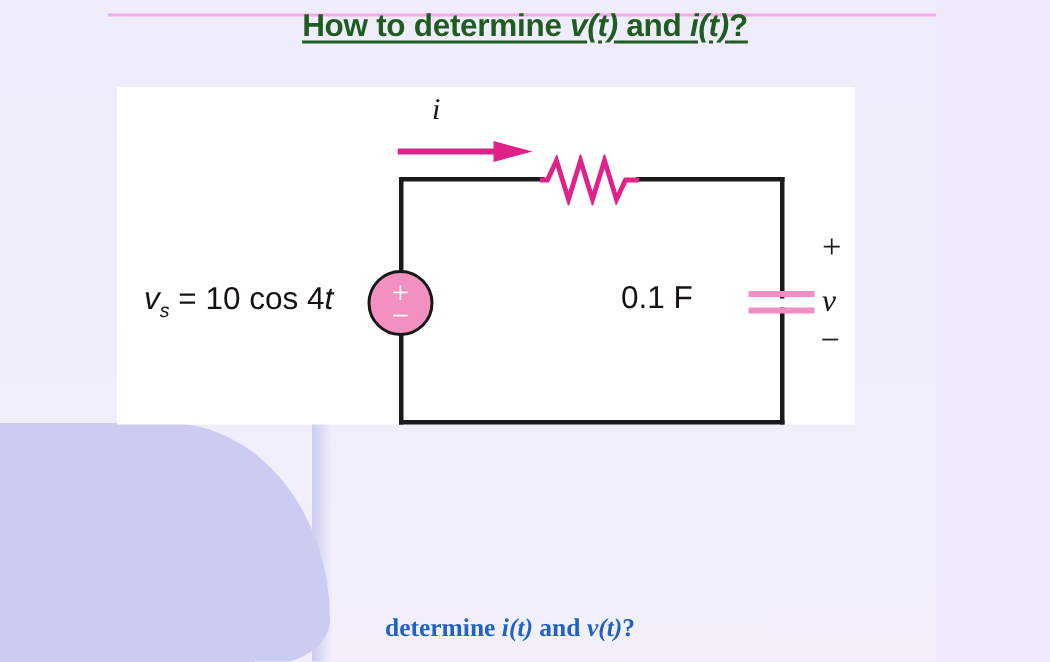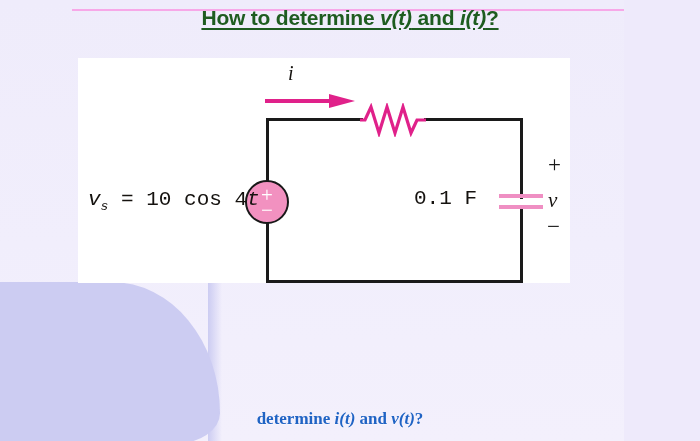--- a/index.html
+++ b/index.html
@@ -121,43 +121,43 @@
     left: 0; width: 100%;
     text-align: center;
     color: #ffffff;
     font-family: "Liberation Serif", serif;
     line-height: 1;
   }
   #source-plus  { top: 3px;  font-size: 21px; }
   #source-minus { top: 18px; font-size: 21px; }
   #source-label {
     position: absolute;
-    left: 88px; top: 188px;
+    left: 96px; top: 188px;
     font-size: 21px; color: #15120f;
-    font-family: Liberation Mono, monospace;
+    font-family: Liberation Sans, sans-serif;
     white-space: nowrap;
     text-align: right;
   }
   #source-label i { font-style: italic; }
   #source-label sub { font-size: 13px; font-style: italic; }
 
   
   #cap-plate-top, #cap-plate-bottom {
     position: absolute;
     left: 499px;
     width: 44px; height: 4px;
     background: #ef8fc3;
   }
   #cap-plate-top    { top: 194px; }
   #cap-plate-bottom { top: 205px; }
   #cap-label {
     position: absolute;
     left: 414px; top: 187px;
     font-size: 21px; color: #15120f;
-    font-family: Liberation Mono, monospace;
+    font-family: Liberation Sans, sans-serif;
     white-space: nowrap;
   }
 
   
   #v-plus {
     position: absolute; left: 548px; top: 152px;
     font-size: 23px; color: #1a1a1a; font-family: "Liberation Serif", serif;
   }
   #v-label {
     position: absolute; left: 548px; top: 188px;

